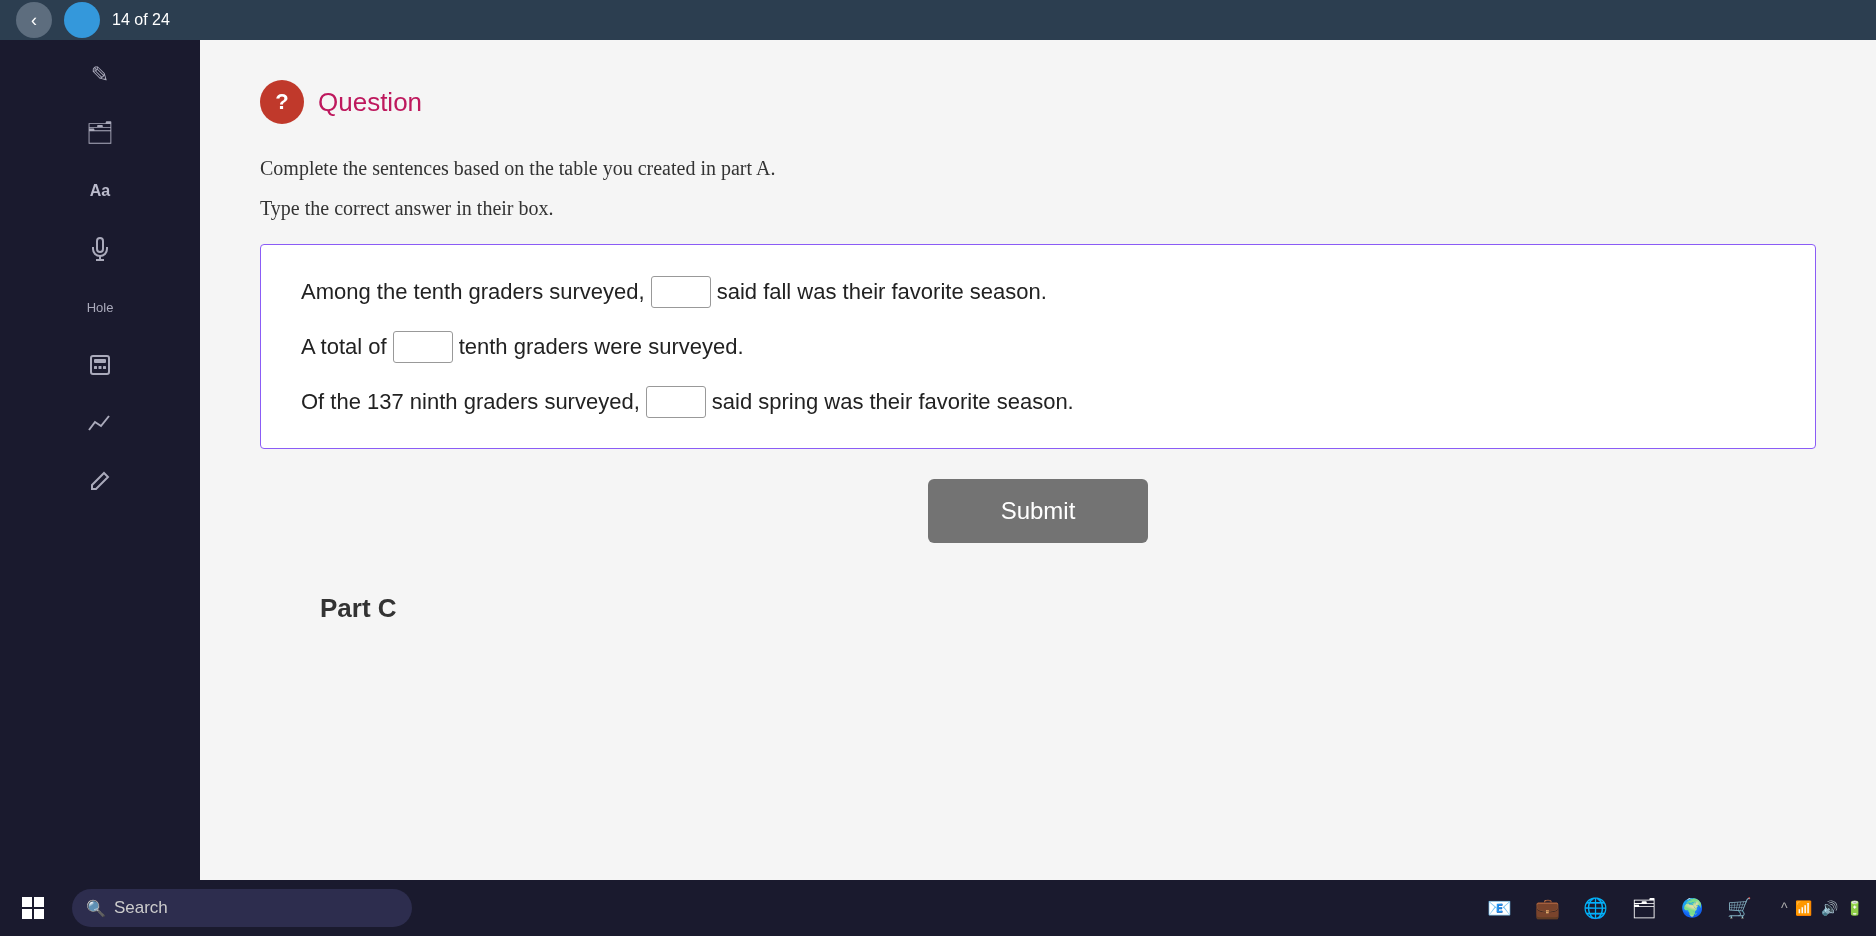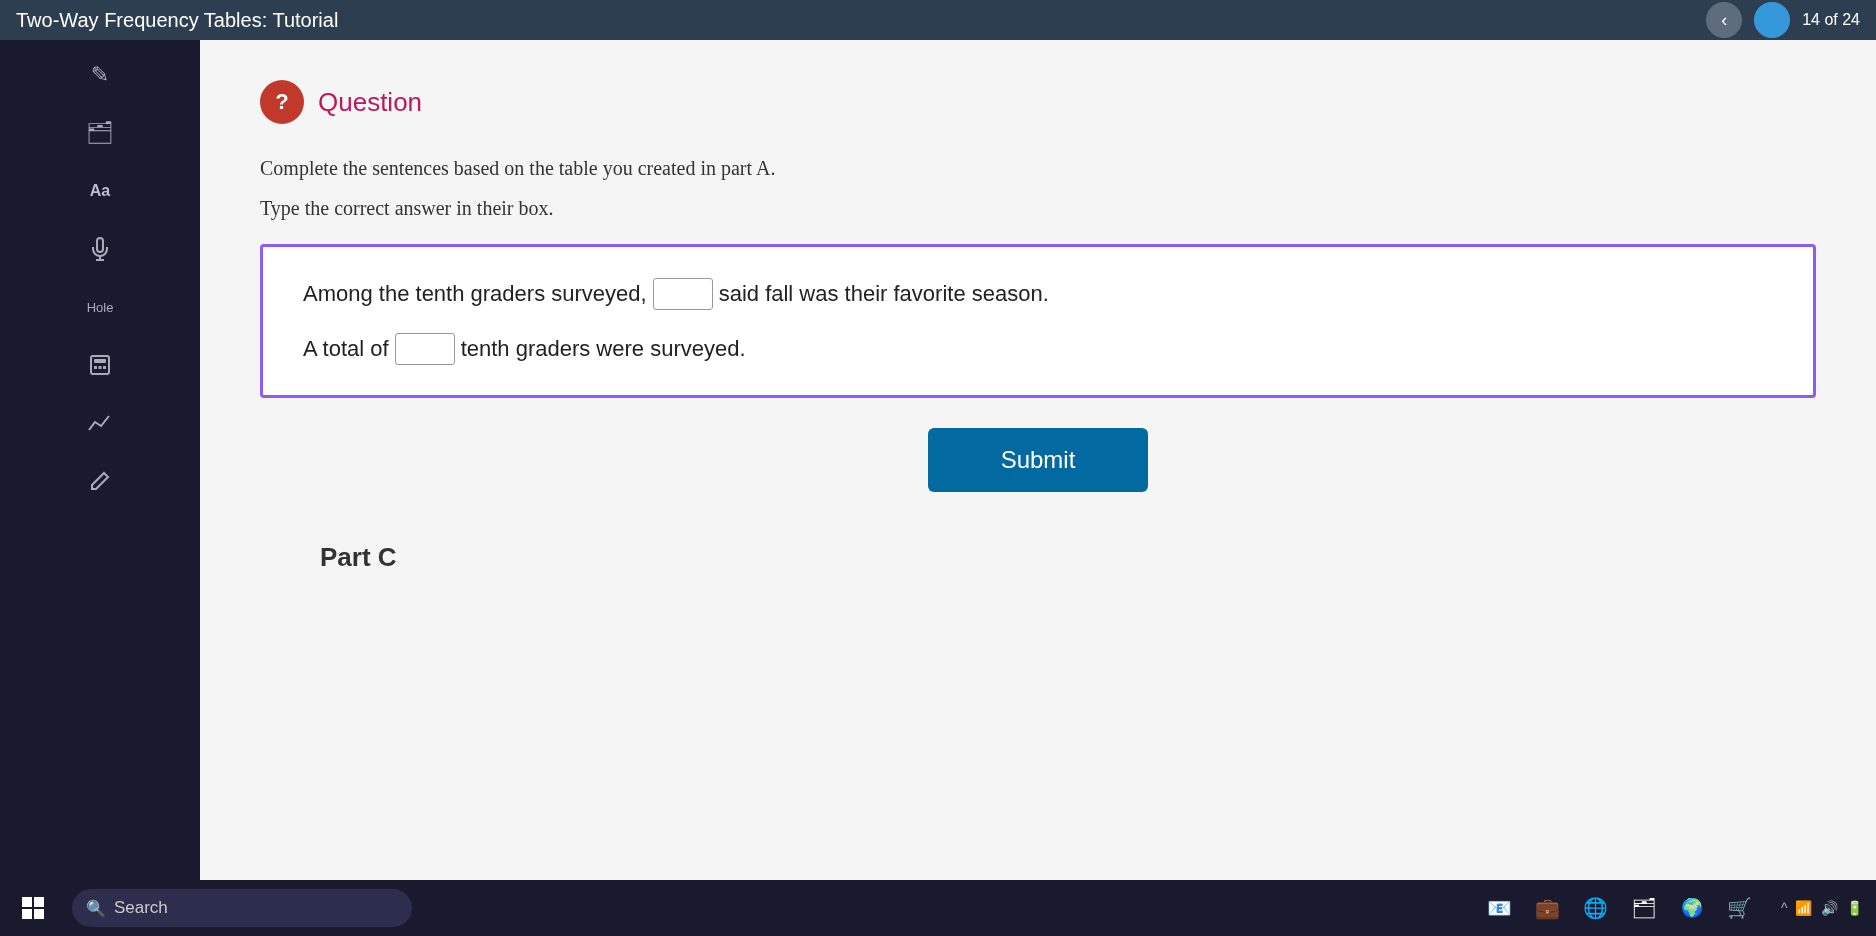--- a/index.html
+++ b/index.html
@@ -132,21 +132,21 @@
 
     .question-instruction {
       font-size: 20px;
       color: #333;
       line-height: 1.6;
       margin-bottom: 8px;
       font-family: Liberation Serif, serif;
     }
 
     .question-box {
-      border: 3px solid #8b5cf6;
+      border: 1px solid #8b5cf6;
       background: white;
       border-radius: 4px;
       padding: 30px 40px;
       margin-top: 20px;
       margin-bottom: 30px;
     }
 
     .sentence-row {
       font-size: 22px;
       color: #222;
@@ -172,21 +172,21 @@
     }
 
     .submit-section {
       display: flex;
       justify-content: center;
       margin-top: 20px;
       margin-bottom: 40px;
     }
 
     .submit-button {
-      background: #0369a1;
+      background: #737373;
       color: white;
       border: none;
       border-radius: 6px;
       padding: 18px 60px;
       font-size: 24px;
       font-weight: 500;
       cursor: pointer;
       min-width: 220px;
     }
 
@@ -252,21 +252,20 @@
       display: flex;
       align-items: center;
       gap: 8px;
       margin-left: 10px;
     }
   </style>
 </head>
 <body>
 
 <div class="top-bar">
-  <span class="top-bar-title">Two-Way Frequency Tables: Tutorial</span>
   <div class="top-bar-right">
     <div class="nav-arrow">‹</div>
     <div class="avatar"></div>
     <span class="page-count">14 of 24</span>
   </div>
 </div>
 
 <div class="main-layout">
 
   <div class="left-sidebar">
@@ -321,20 +320,25 @@
           <input class="answer-input" type="text" style="">
           <span>said fall was their favorite season.</span>
         </div>
 
         <div class="sentence-row">
           <span>A total of</span>
           <input class="answer-input" type="text" style="">
           <span>tenth graders were surveyed.</span>
         </div>
 
+        <div class="sentence-row">
+          <span>Of the 137 ninth graders surveyed,</span>
+          <input class="answer-input" type="text" style="">
+          <span>said spring was their favorite season.</span>
+        </div>
       </div>
 
       <div class="submit-section">
         <button class="submit-button">Submit</button>
       </div>
 
       <div class="part-c-label">Part C</div>
     </div>
   </div>
 </div>

